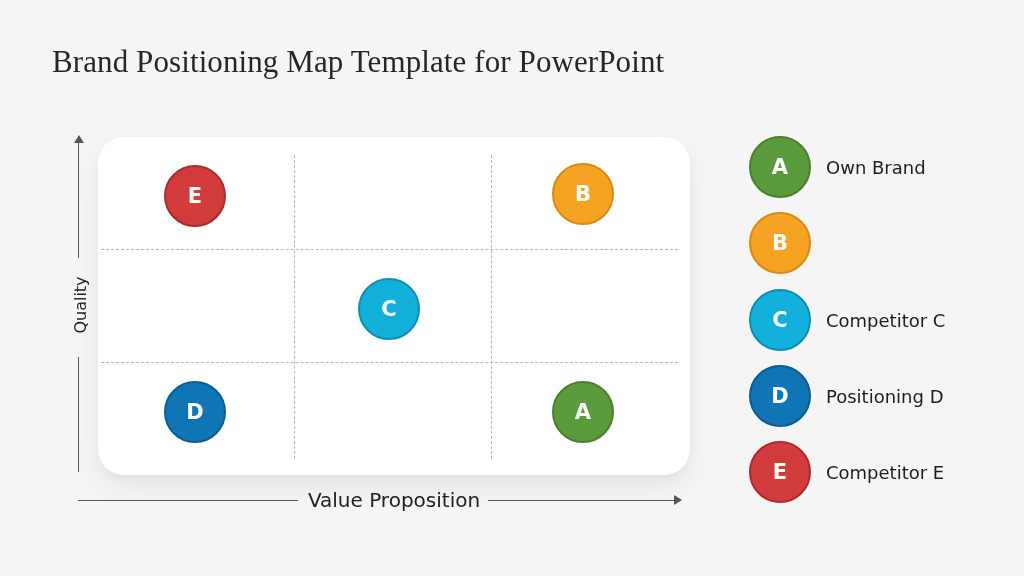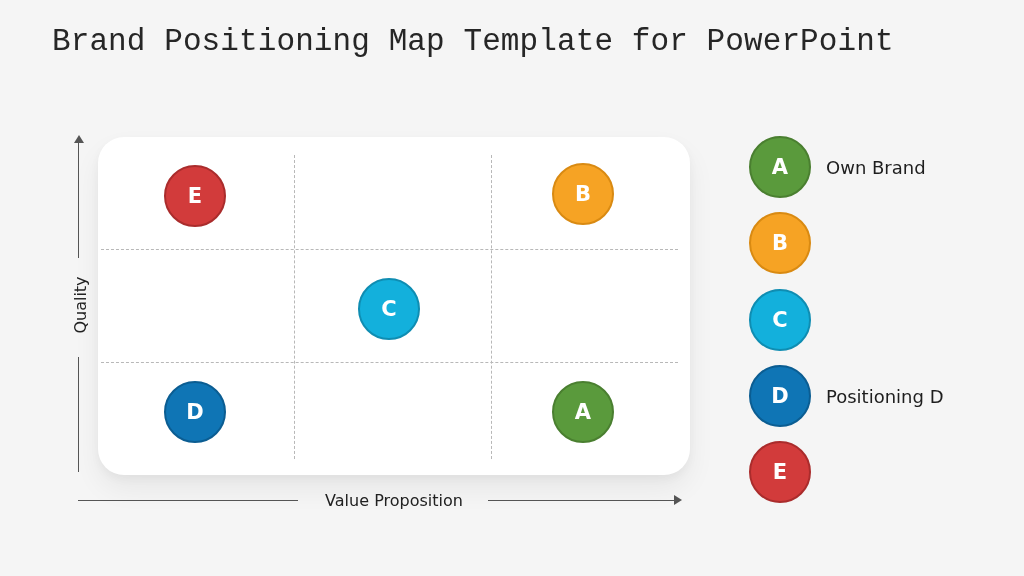--- a/index.html
+++ b/index.html
@@ -3,23 +3,23 @@
 <meta charset="utf-8">
 <style>
   html, body { margin: 0; padding: 0; }
   body {
     width: 1024px; height: 576px; overflow: hidden;
     background: #f5f5f5;
     font-family: "Liberation Sans", "DejaVu Sans", sans-serif;
     position: relative;
   }
   .title {
-    position: absolute; left: 52px; top: 24px;
+    position: absolute; left: 52px; top: 44px;
     font-size: 34px; color: #262626; letter-spacing: 0.1px;
-    font-family: Liberation Mono, monospace;
+    font-family: Liberation Serif, serif;
     font-size: 31px;
   }
   .board {
     position: absolute; left: 98px; top: 137px; width: 592px; height: 338px;
     background: #ffffff; border-radius: 26px;
     box-shadow: 0 14px 28px rgba(0,0,0,0.06), 0 4px 10px rgba(0,0,0,0.04);
   }
   .vline {
     position: absolute; width: 0; border-left: 1.2px dashed #b8b8b8;
     top: 155px; height: 304px;
@@ -46,21 +46,21 @@
   }
   .axis-y-label {
     position: absolute; left: 80px; top: 305px;
     transform: translate(-50%, -50%) rotate(-90deg);
     font-size: 16px; color: #222; white-space: nowrap;
     font-family: "DejaVu Sans", "Liberation Sans", sans-serif;
   }
   .axis-x-label {
     position: absolute; left: 394px; top: 500px;
     transform: translate(-50%, -50%);
-    font-size: 16px; color: #222; white-space: nowrap;
+    font-size: 20px; color: #222; white-space: nowrap;
     font-family: "DejaVu Sans", "Liberation Sans", sans-serif;
   }
   .dot {
     position: absolute; width: 58px; height: 58px; border-radius: 50%;
     display: flex; align-items: center; justify-content: center;
     color: #fff; font-weight: bold; font-size: 21px;
     box-sizing: content-box;
     transform: translate(-50%, -50%);
     font-family: "DejaVu Sans", "Liberation Sans", sans-serif;
   }
@@ -106,20 +106,22 @@
 
 <div class="legend-item" style="top:136px;">
   <div class="dot" style="background:#5a9a3c;border:2px solid #4a7f30;">A</div>
   <span class="legend-label">Own Brand</span>
 </div>
 <div class="legend-item" style="top:212px;">
   <div class="dot" style="background:#f6a324;border:2px solid #d98a12;">B</div>
 </div>
 <div class="legend-item" style="top:289px;">
   <div class="dot" style="background:#13b0dc;border:2px solid #0f8db2;">C</div>
+  <span class="legend-label">Competitor C</span>
 </div>
 <div class="legend-item" style="top:365px;">
   <div class="dot" style="background:#0f75b5;border:2px solid #0b5d92;">D</div>
   <span class="legend-label">Positioning D</span>
 </div>
 <div class="legend-item" style="top:441px;">
   <div class="dot" style="background:#d23b3b;border:2px solid #aa2c2c;">E</div>
+  <span class="legend-label">Competitor E</span>
 </div>
 
 </body></html>

